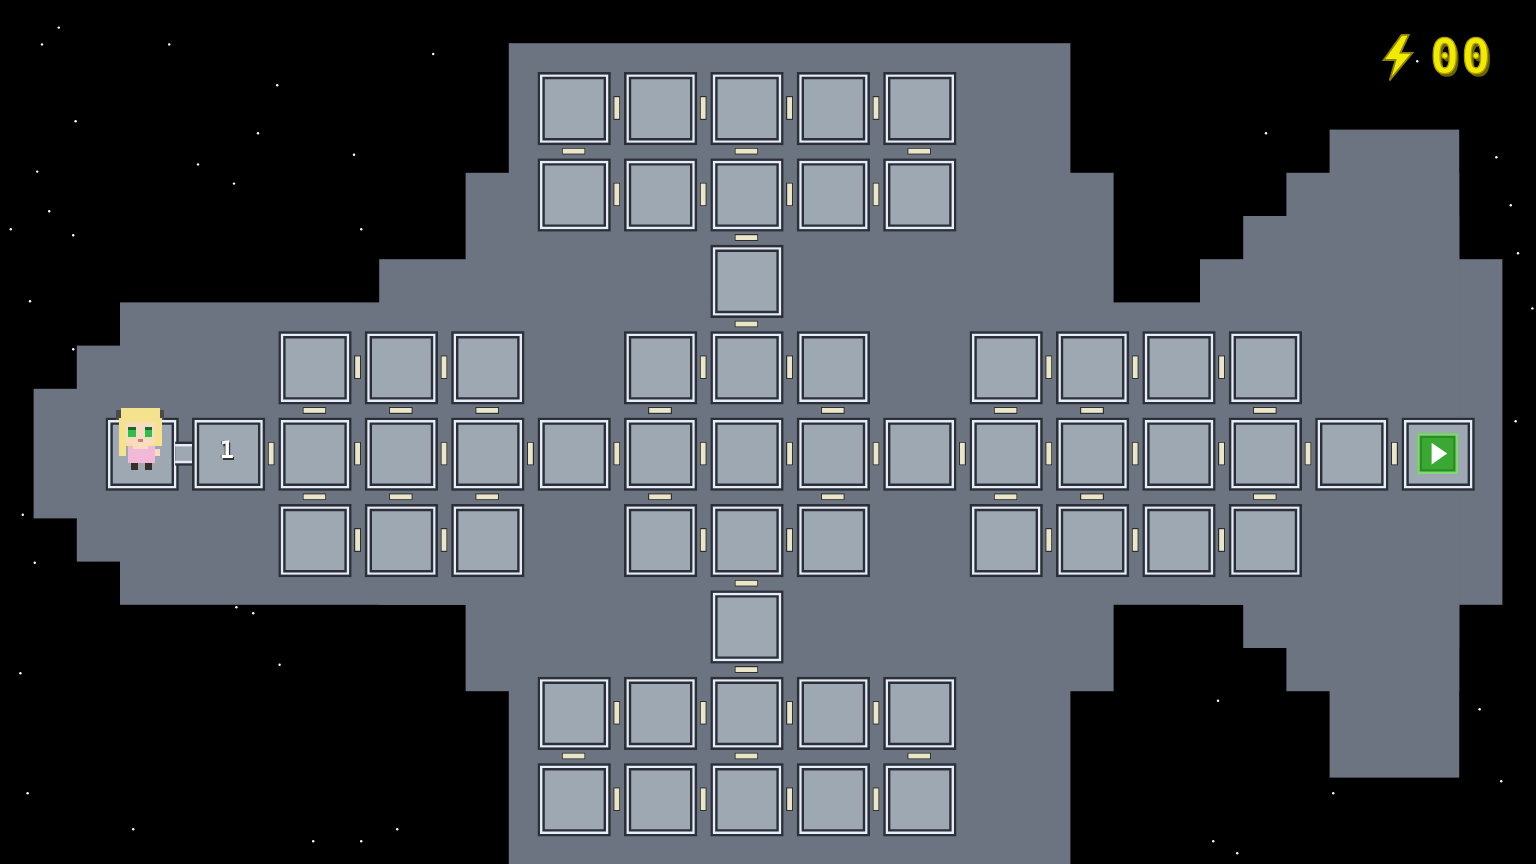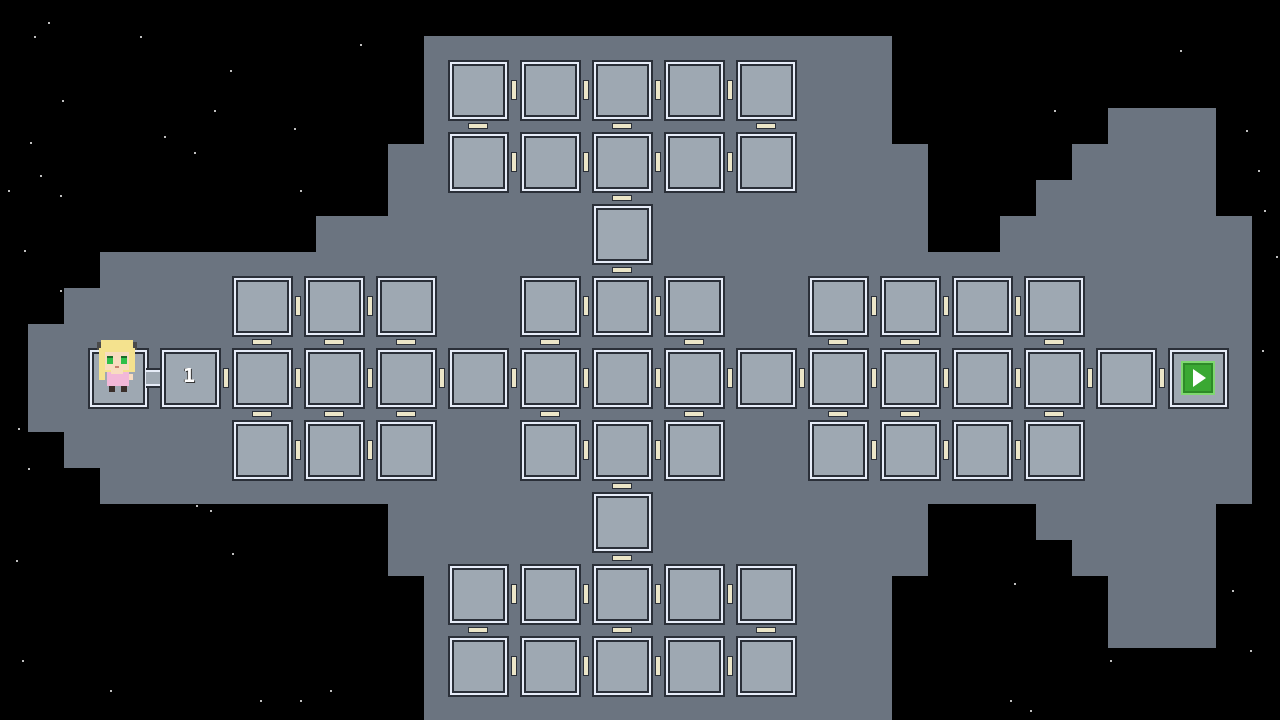--- a/index.html
+++ b/index.html
@@ -245,13 +245,19 @@
     <rect x="13" y="8" width="3" height="1" fill="#1a6b2a"></rect>
     <rect x="10" y="13" width="2" height="1" fill="#c88070"></rect>
     <rect x="2" y="14" width="3" height="6" fill="#f4e28e"></rect>
     <rect x="6" y="16" width="11" height="7" fill="#f2b8d8"></rect>
     <rect x="8" y="15" width="6" height="2" fill="#f8dcc0"></rect>
     <rect x="17" y="17" width="2" height="3" fill="#f8dcc0"></rect>
     <rect x="7" y="23" width="3" height="3" fill="#3a2e2a"></rect>
     <rect x="13" y="23" width="3" height="3" fill="#3a2e2a"></rect>
   </svg>
 
+  <div class="hud">
+    <svg class="bolt" viewBox="0 0 34 40">
+      <polygon points="20,1 5,22 15,22 10,39 29,16 19,16 26,1" fill="#f2ea00" stroke="#8a8200" stroke-width="1.5"></polygon>
+    </svg>
+    <span class="counter">00</span>
+  </div>
 </div>
 
 </body></html>

